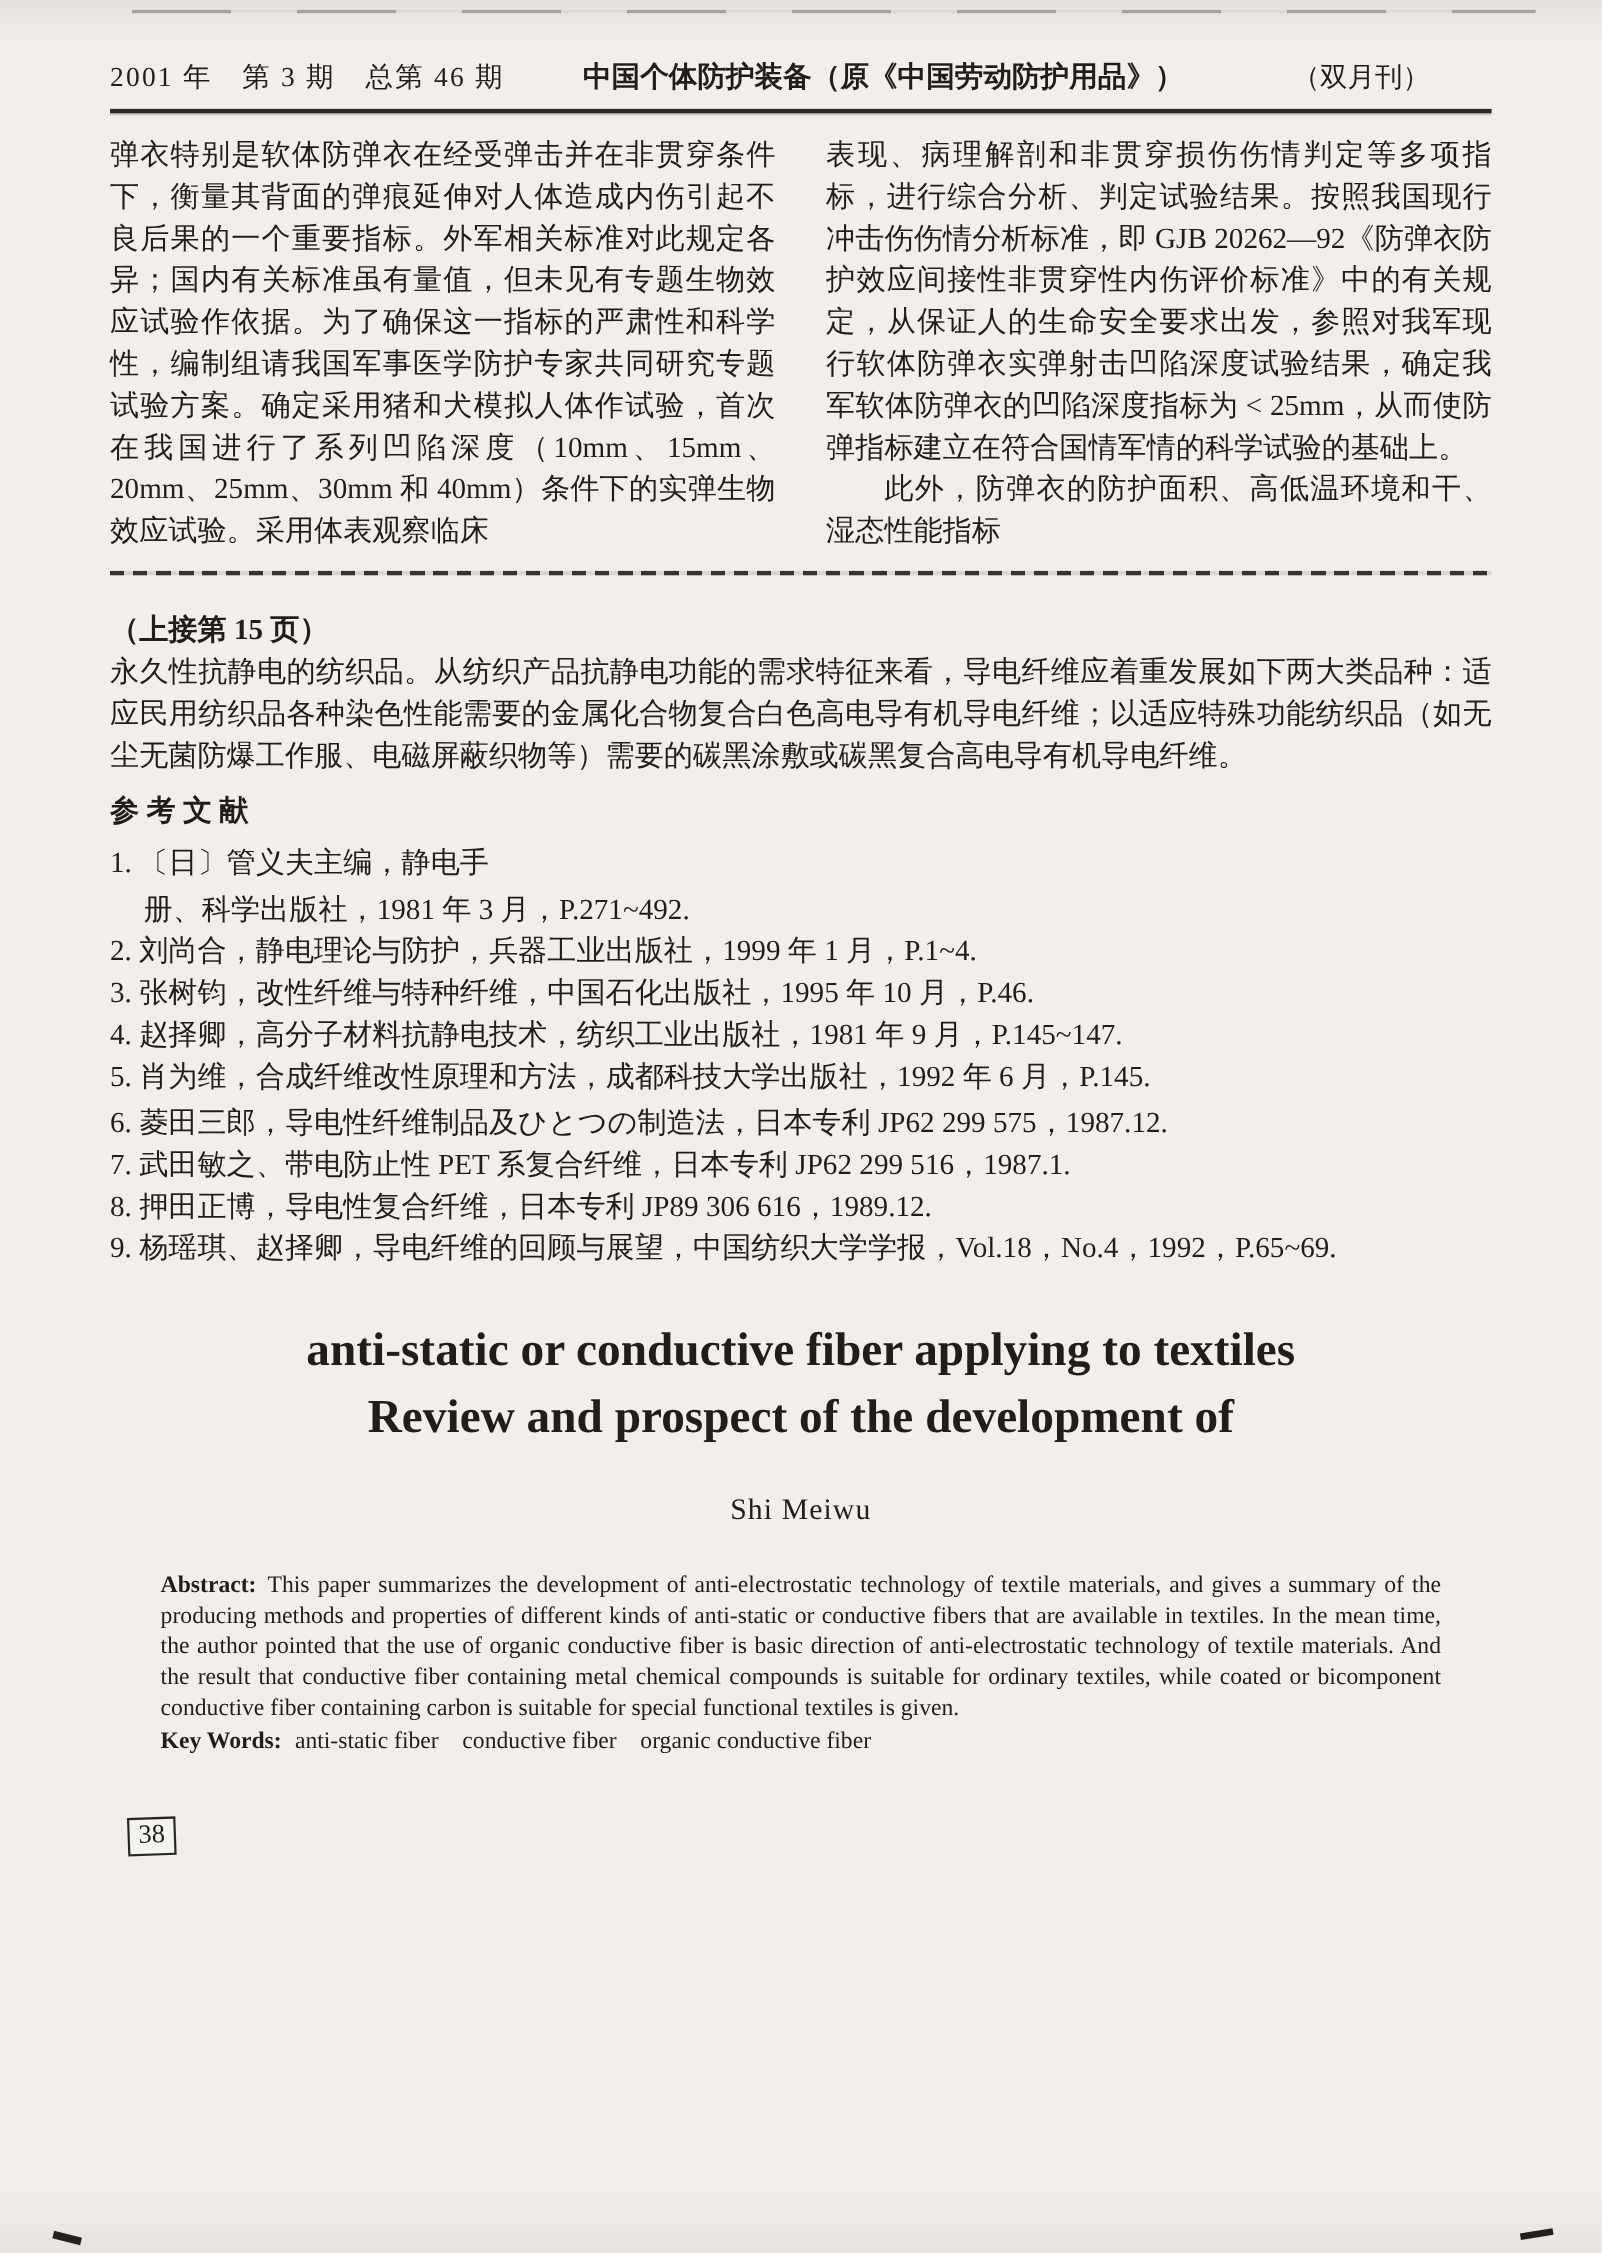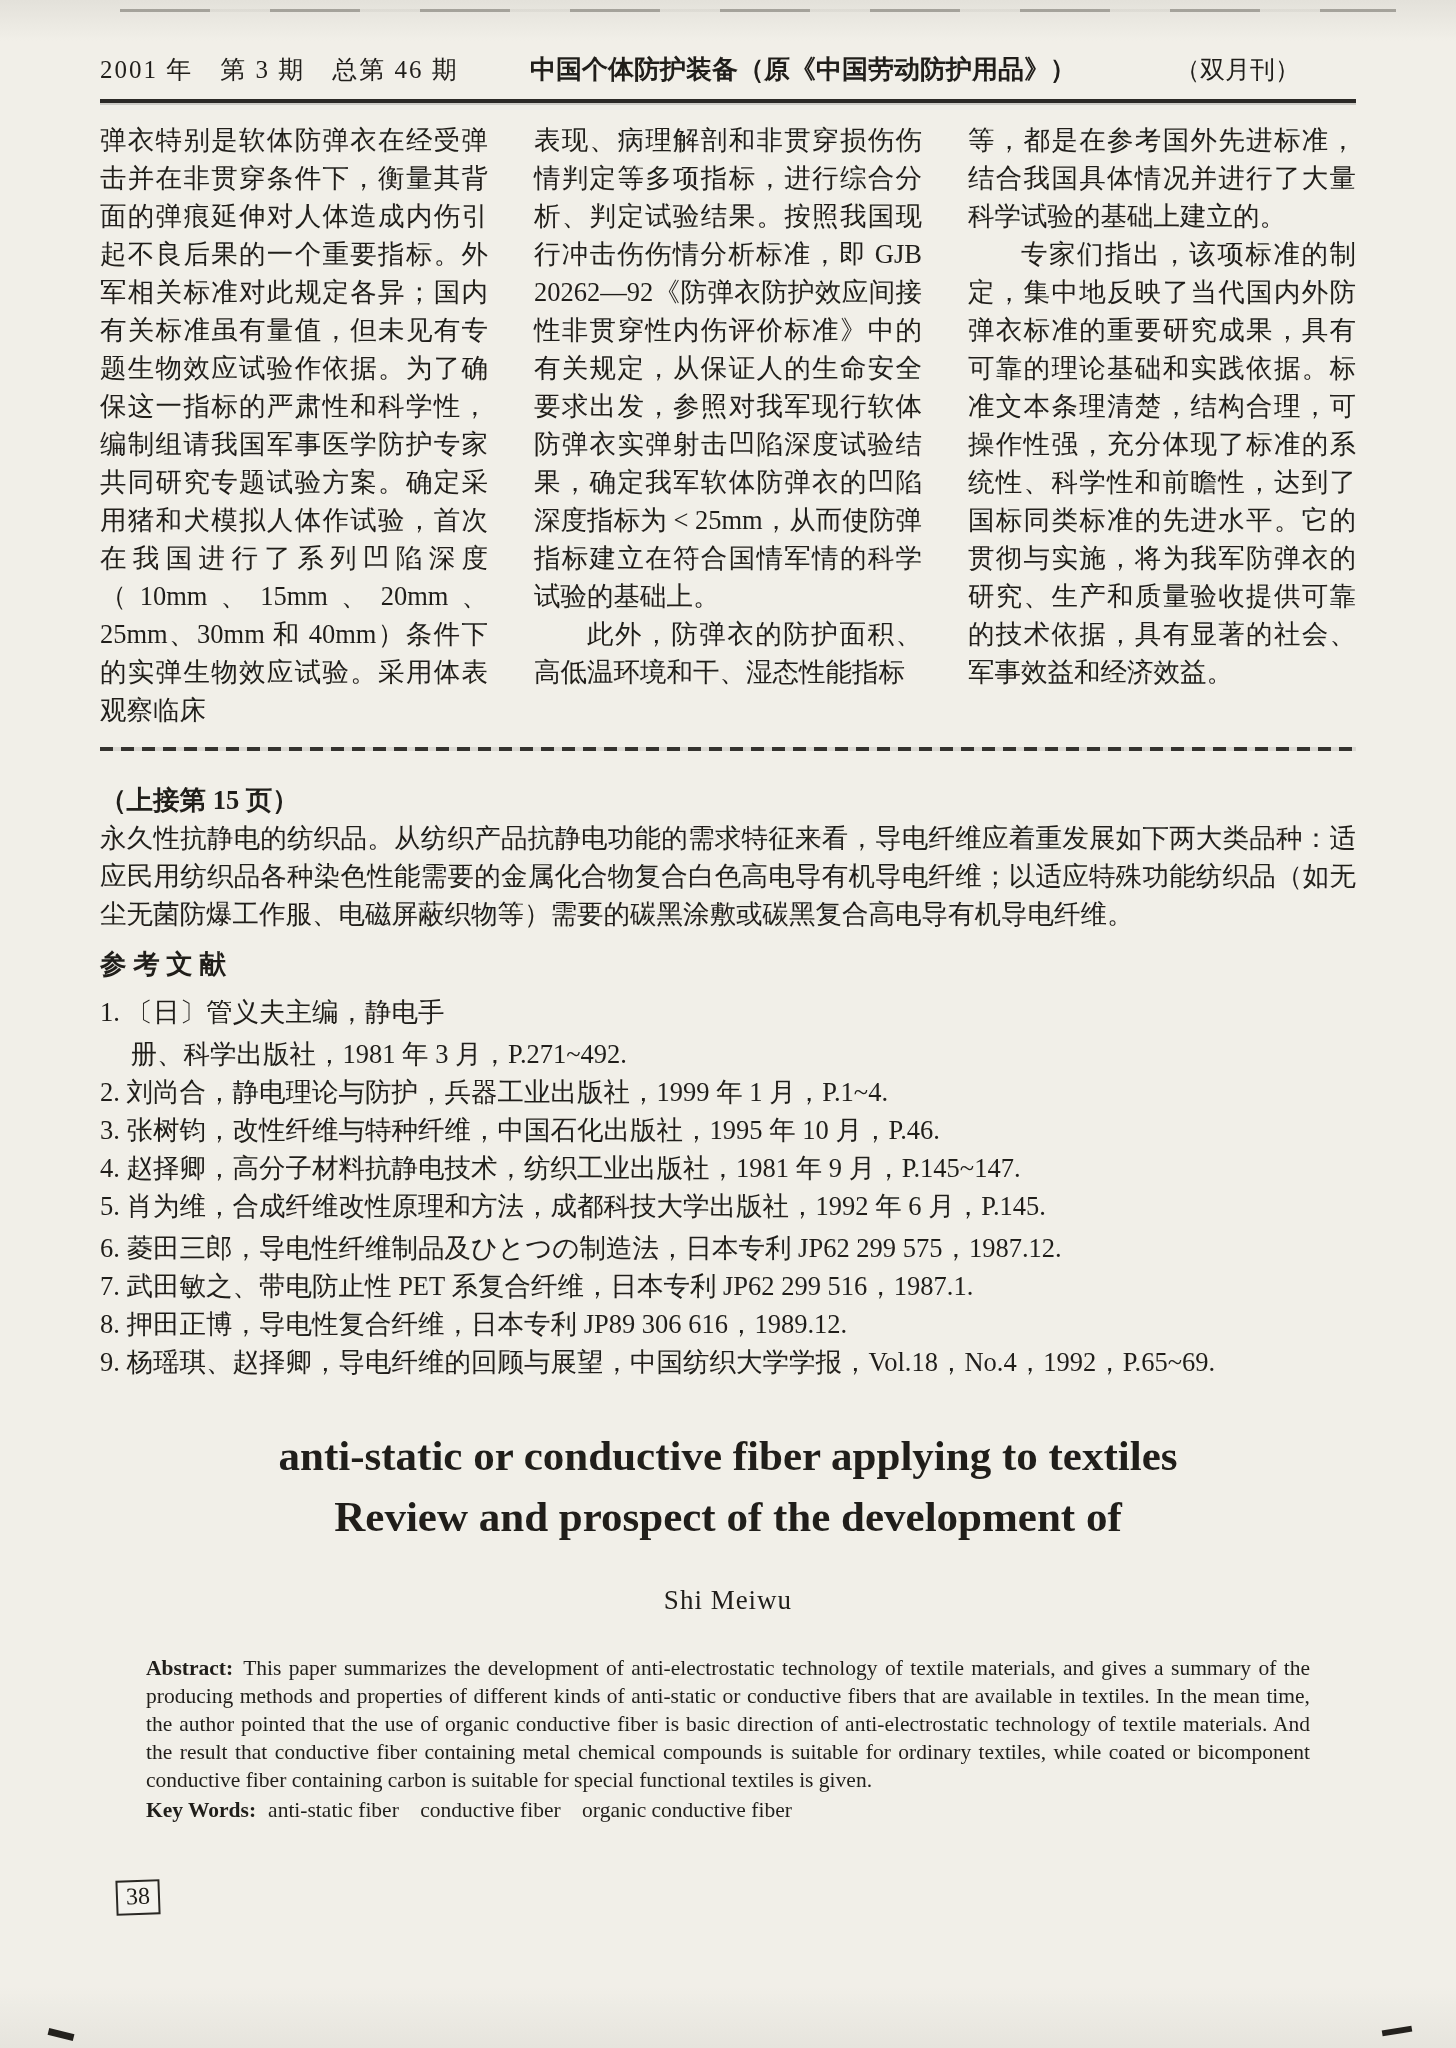--- a/index.html
+++ b/index.html
@@ -67,24 +67,20 @@
   <div class="header-rule"></div>
 
   <div class="top-section">
     <div class="col">
       <p>弹衣特别是软体防弹衣在经受弹击并在非贯穿条件下，衡量其背面的弹痕延伸对人体造成内伤引起不良后果的一个重要指标。外军相关标准对此规定各异；国内有关标准虽有量值，但未见有专题生物效应试验作依据。为了确保这一指标的严肃性和科学性，编制组请我国军事医学防护专家共同研究专题试验方案。确定采用猪和犬模拟人体作试验，首次在我国进行了系列凹陷深度（10mm、15mm、20mm、25mm、30mm 和 40mm）条件下的实弹生物效应试验。采用体表观察临床</p>
     </div>
     <div class="col">
       <p>表现、病理解剖和非贯穿损伤伤情判定等多项指标，进行综合分析、判定试验结果。按照我国现行冲击伤伤情分析标准，即 GJB 20262—92《防弹衣防护效应间接性非贯穿性内伤评价标准》中的有关规定，从保证人的生命安全要求出发，参照对我军现行软体防弹衣实弹射击凹陷深度试验结果，确定我军软体防弹衣的凹陷深度指标为 &lt; 25mm，从而使防弹指标建立在符合国情军情的科学试验的基础上。</p>
       <p class="indent">此外，防弹衣的防护面积、高低温环境和干、湿态性能指标</p>
     </div>
-    <div class="col">
-      <p>等，都是在参考国外先进标准，结合我国具体情况并进行了大量科学试验的基础上建立的。</p>
-      <p class="indent">专家们指出，该项标准的制定，集中地反映了当代国内外防弹衣标准的重要研究成果，具有可靠的理论基础和实践依据。标准文本条理清楚，结构合理，可操作性强，充分体现了标准的系统性、科学性和前瞻性，达到了国标同类标准的先进水平。它的贯彻与实施，将为我军防弹衣的研究、生产和质量验收提供可靠的技术依据，具有显著的社会、军事效益和经济效益。</p>
-    </div>
   </div>
 
   <div class="section-divider"></div>
 
   <div class="middle-section">
     <div class="mid-col">
       <p class="cont-note">（上接第 15 页）</p>
       <p class="cont-body">永久性抗静电的纺织品。从纺织产品抗静电功能的需求特征来看，导电纤维应着重发展如下两大类品种：适应民用纺织品各种染色性能需要的金属化合物复合白色高电导有机导电纤维；以适应特殊功能纺织品（如无尘无菌防爆工作服、电磁屏蔽织物等）需要的碳黑涂敷或碳黑复合高电导有机导电纤维。</p>
       <div class="refs-heading">参 考 文 献</div>
       <p class="ref-item">1. 〔日〕管义夫主编，静电手</p>

